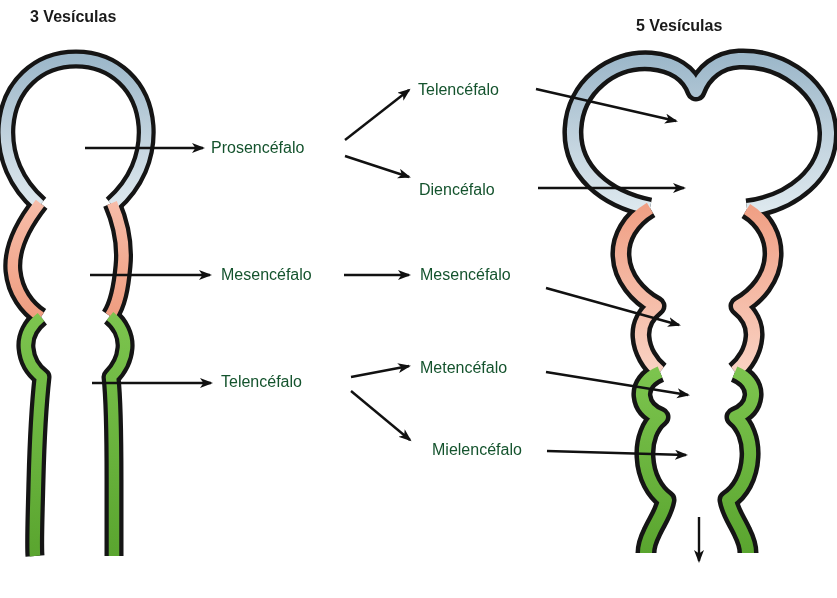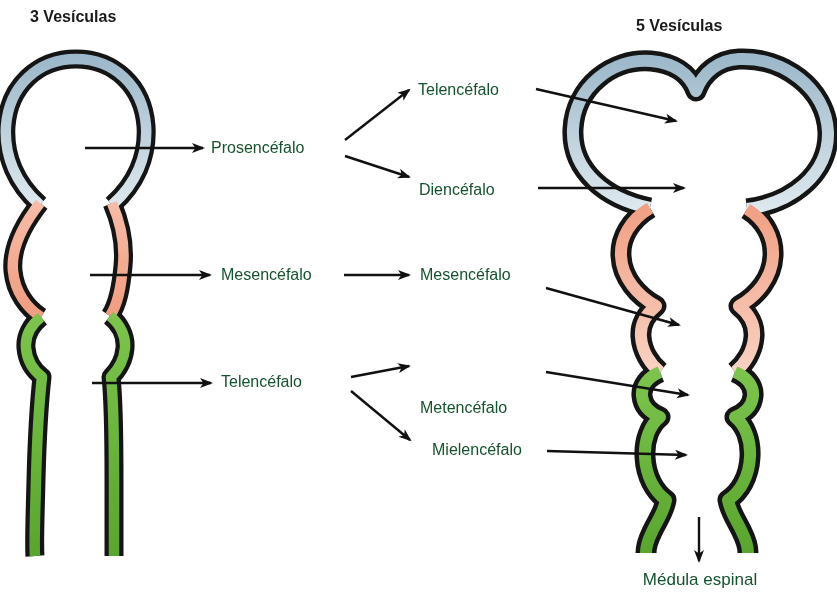--- a/index.html
+++ b/index.html
@@ -20,21 +20,21 @@
   }
   .title{font-weight:bold;color:#1a1a1a;}
   .t-left{left:30px;top:7px;text-align:right;}
   .t-right{left:636px;top:16px;}
   .l-pros{left:211px;top:138px;}
   .l-tel{left:418px;top:80px;}
   .l-dien{left:419px;top:180px;}
   .l-mes1{left:221px;top:265px;}
   .l-mes2{left:420px;top:265px;}
   .l-romb{left:221px;top:372px;}
-  .l-met{left:420px;top:358px;margin-top:40px;}
+  .l-met{left:420px;top:358px;}
   .l-miel{left:432px;top:440px;}
   .l-med{left:620px;top:570px;width:160px;text-align:center;font-size:17px;}
   
   .seg{fill:none;stroke-linejoin:round;}
   .k{stroke:#151515;}
   .wL-k{stroke-width:19px;}
   .wL-c{stroke-width:10.5px;}
   .wR-k{stroke-width:21px;}
   .wR-c{stroke-width:12px;}
   .c-blue{stroke:url(#gBlue);}
@@ -142,14 +142,13 @@
   <div class="lbl l-pros">Prosencéfalo</div>
   <div class="lbl l-mes1">Mesencéfalo</div>
   <div class="lbl l-romb">Telencéfalo</div>
 
   <div class="lbl l-tel">Telencéfalo</div>
   <div class="lbl l-dien">Diencéfalo</div>
   <div class="lbl l-mes2">Mesencéfalo</div>
   <div class="lbl l-met">Metencéfalo</div>
   <div class="lbl l-miel">Mielencéfalo</div>
 
-  <div class="lbl l-med">Médula espinal</div>
 </div>
 
 </body></html>

